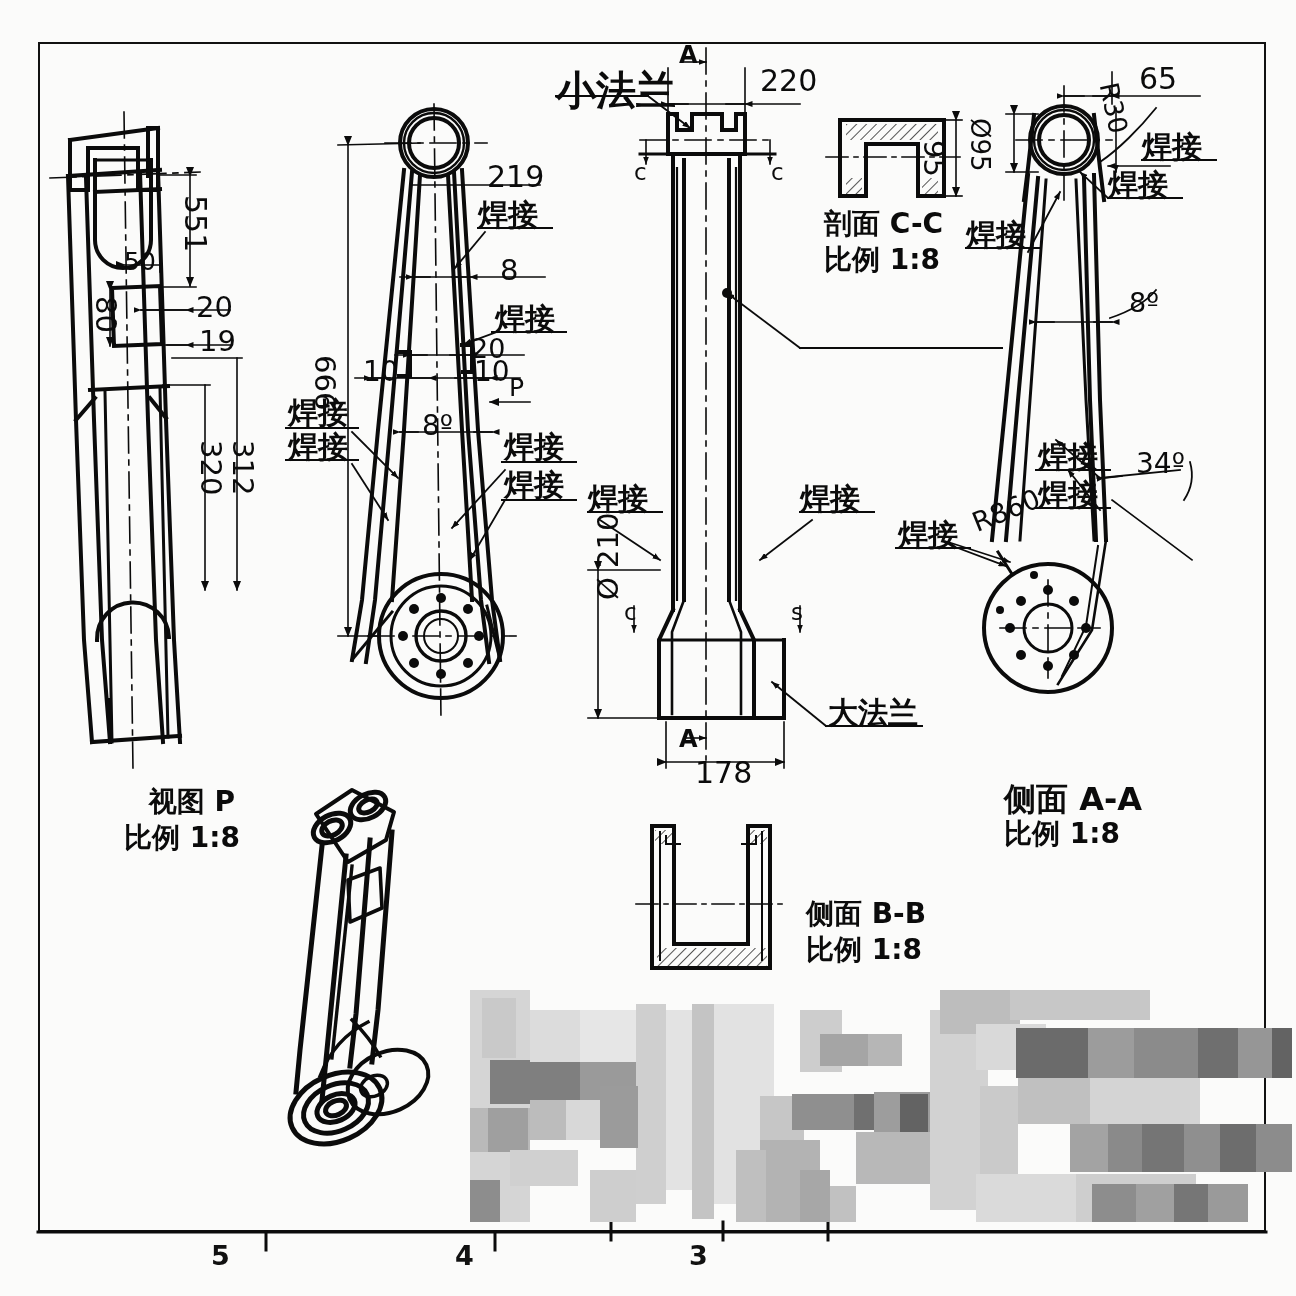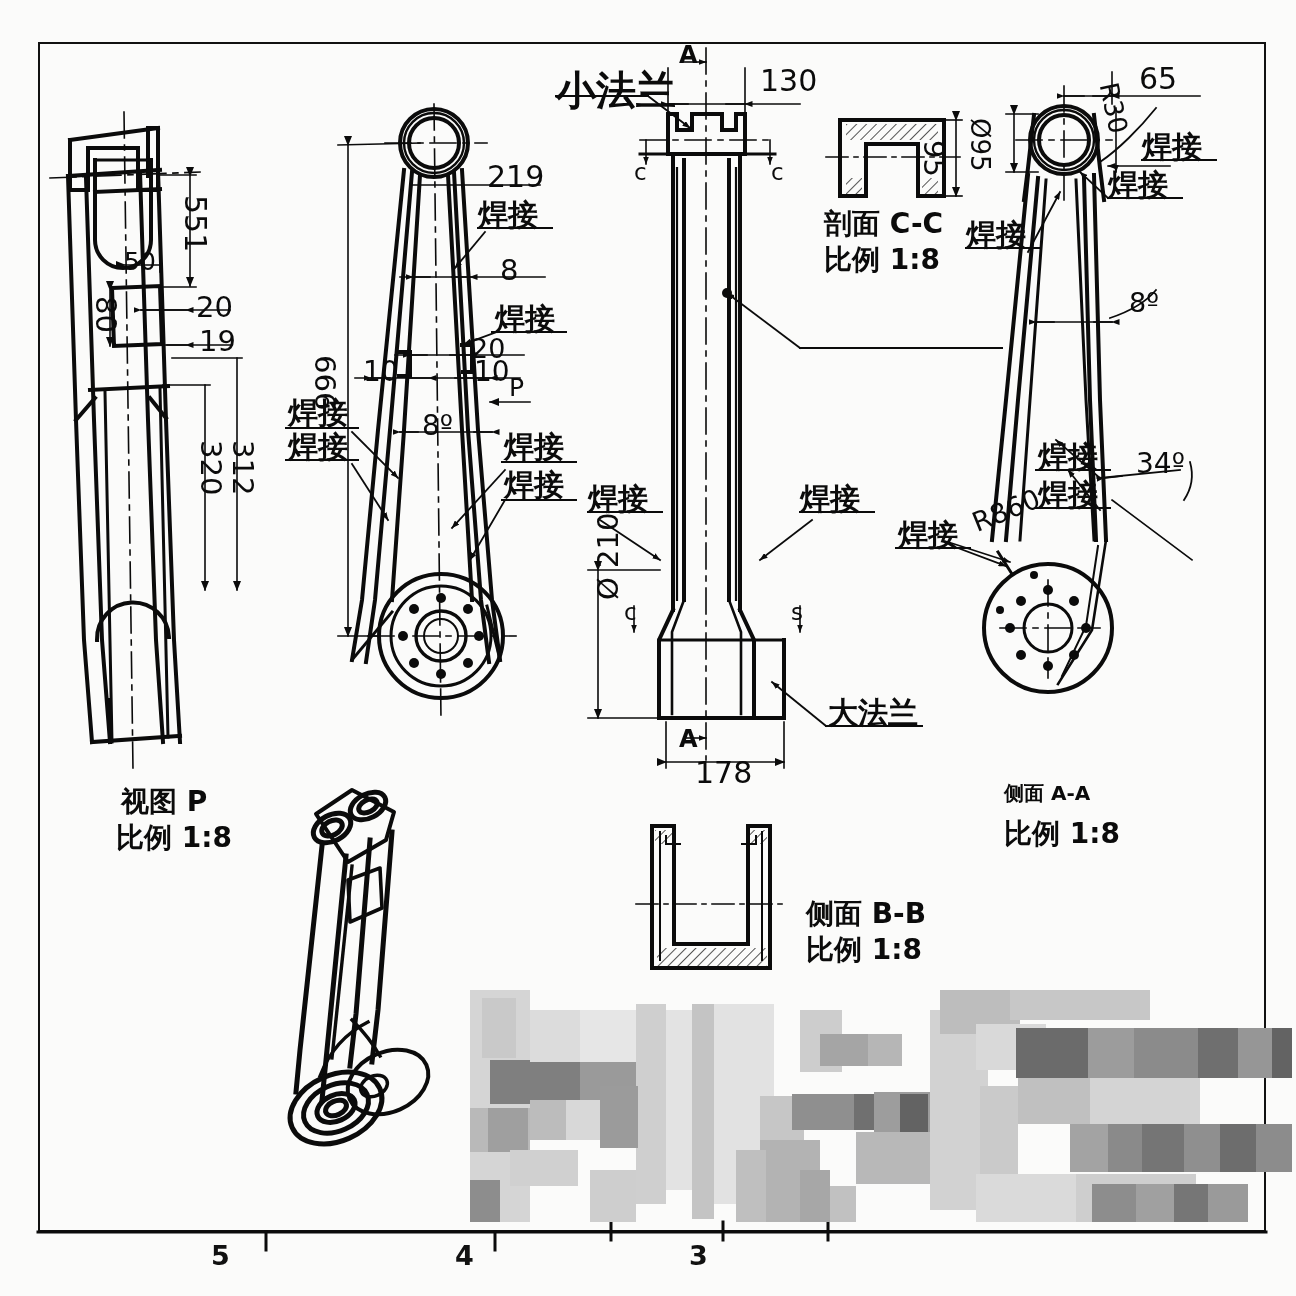--- a/index.html
+++ b/index.html
@@ -9,21 +9,21 @@
   #sheet{position:relative;width:1296px;height:1296px;background:#fbfbfa;}
   
   #frame{position:absolute;left:38px;top:42px;width:1228px;height:1190px;
          border:2px solid #111;box-sizing:border-box;background:transparent;}
   svg.layer{position:absolute;left:0;top:0;width:1296px;height:1296px;
             overflow:visible;pointer-events:none;}
   .lbl{position:absolute;color:#0b0b0b;white-space:pre;line-height:1.12;}
   .cn{font-family:"DejaVu Sans","Liberation Sans",sans-serif;font-weight:700;}
   .dim{font-family:"DejaVu Sans","Liberation Sans",sans-serif;font-weight:400;}
   .vert{transform-origin:left top;}
-  .cap{font-weight:700;text-align:left;margin-left:16px;}
+  .cap{font-weight:700;text-align:right;}
   
   #redact{position:absolute;left:470px;top:990px;width:822px;height:232px;
           overflow:hidden;}
   #redact .blk{position:absolute;}
   .grid-num{position:absolute;font-size:27px;font-weight:700;color:#111;
             font-family:"DejaVu Sans","Liberation Sans",sans-serif;}
 </style>
 </head>
 <body>
 
@@ -450,21 +450,21 @@
   <div class="lbl dim" style="left:474px;top:356px;font-size:28px;">10</div>
   <div class="lbl dim" style="left:509px;top:374px;font-size:25px;">P</div>
   <div class="lbl dim vert" style="left:341px;top:355px;font-size:29px;transform:rotate(90deg);">666</div>
   <div class="lbl dim" style="left:422px;top:410px;font-size:28px;">8º</div>
   <div class="lbl cn" style="left:288px;top:396px;font-size:30px;">焊接</div>
   <div class="lbl cn" style="left:288px;top:430px;font-size:30px;">焊接</div>
   <div class="lbl cn" style="left:504px;top:430px;font-size:30px;">焊接</div>
   <div class="lbl cn" style="left:504px;top:468px;font-size:30px;">焊接</div>
 
   <div class="lbl dim" style="left:679px;top:42px;font-size:24px;font-weight:700;">A</div>
-  <div class="lbl dim" style="left:760px;top:64px;font-size:30px;">130</div>
+  <div class="lbl dim" style="left:760px;top:64px;font-size:30px;">220</div>
   <div class="lbl cn" style="left:556px;top:68px;font-size:40px;">小法兰</div>
   <div class="lbl dim" style="left:634px;top:160px;font-size:23px;">c</div>
   <div class="lbl dim" style="left:771px;top:160px;font-size:23px;">c</div>
   <div class="lbl cn" style="left:588px;top:482px;font-size:30px;">焊接</div>
   <div class="lbl cn" style="left:800px;top:482px;font-size:30px;">焊接</div>
   <div class="lbl dim vert" style="left:592px;top:600px;font-size:29px;transform:rotate(-90deg);
               transform-origin:left top;">Ø 210</div>
   <div class="lbl dim" style="left:624px;top:600px;font-size:23px;">c</div>
   <div class="lbl dim" style="left:791px;top:600px;font-size:23px;">s</div>
   <div class="lbl dim" style="left:679px;top:726px;font-size:24px;font-weight:700;">A</div>
@@ -483,21 +483,21 @@
   <div class="lbl dim vert" style="left:994px;top:118px;font-size:26px;transform:rotate(90deg);">Ø95</div>
   <div class="lbl cn" style="left:1142px;top:130px;font-size:30px;">焊接</div>
   <div class="lbl cn" style="left:1108px;top:168px;font-size:30px;">焊接</div>
   <div class="lbl cn" style="left:966px;top:218px;font-size:30px;">焊接</div>
   <div class="lbl dim" style="left:1129px;top:288px;font-size:27px;">8º</div>
   <div class="lbl cn" style="left:1038px;top:440px;font-size:30px;">焊接</div>
   <div class="lbl cn" style="left:1038px;top:478px;font-size:30px;">焊接</div>
   <div class="lbl dim" style="left:1136px;top:448px;font-size:28px;">34º</div>
   <div class="lbl dim vert" style="left:968px;top:510px;font-size:27px;transform:rotate(-22deg);">R860</div>
   <div class="lbl cn" style="left:898px;top:518px;font-size:30px;">焊接</div>
-  <div class="lbl cn" style="left:1004px;top:782px;font-size:20px;">侧面 A-A</div>
+  <div class="lbl cn" style="left:1004px;top:782px;font-size:32px;">侧面 A-A</div>
   <div class="lbl cn" style="left:1004px;top:818px;font-size:28px;">比例 1:8</div>
 
   <div id="redact">
     <div class="blk" style="left:0px;top:0px;width:60px;height:232px;background:#d5d5d5;"></div>
     <div class="blk" style="left:12px;top:8px;width:34px;height:60px;background:#c9c9c9;"></div>
     <div class="blk" style="left:0px;top:118px;width:60px;height:44px;background:#b9b9b9;"></div>
     <div class="blk" style="left:0px;top:190px;width:30px;height:42px;background:#8d8d8d;"></div>
     <div class="blk" style="left:18px;top:118px;width:40px;height:44px;background:#9f9f9f;"></div>
     <div class="blk" style="left:20px;top:70px;width:90px;height:44px;background:#7f7f7f;"></div>
     <div class="blk" style="left:110px;top:70px;width:62px;height:44px;background:#9a9a9a;"></div>

